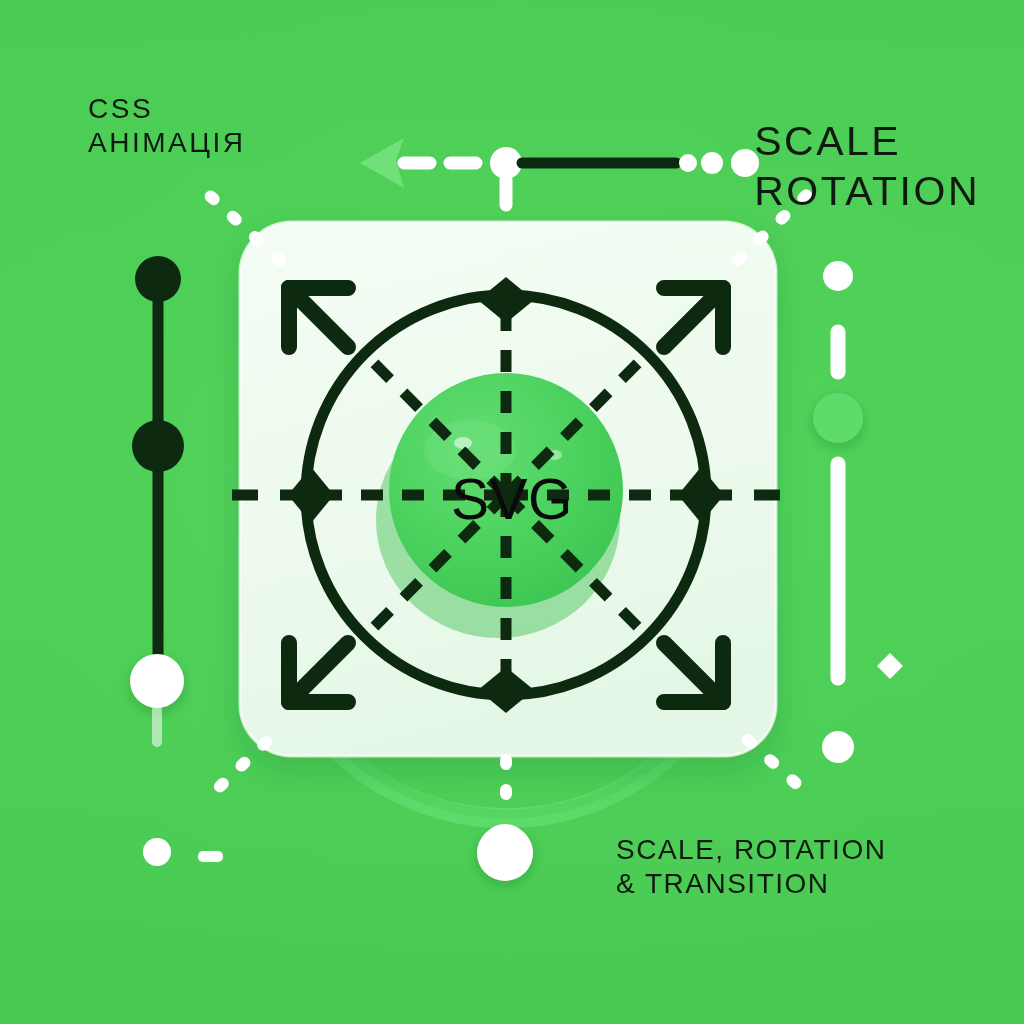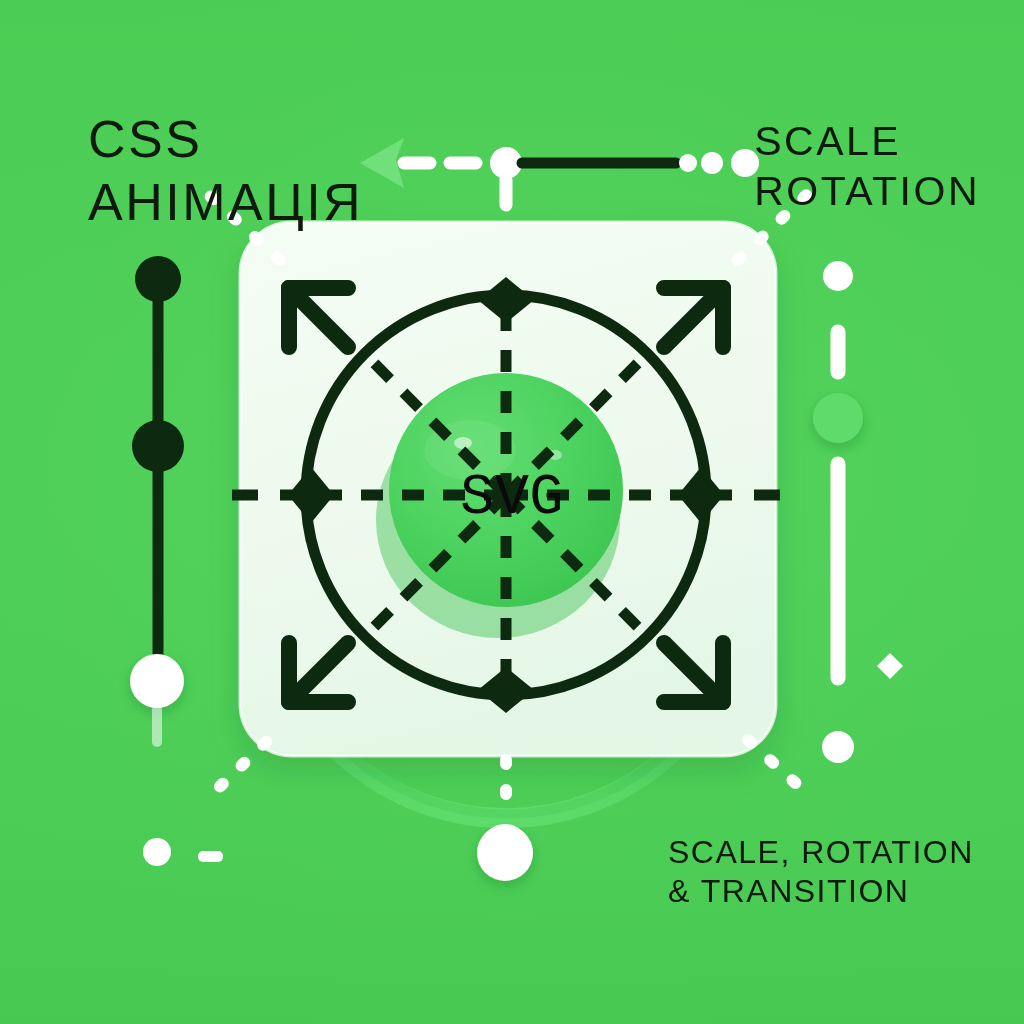--- a/index.html
+++ b/index.html
@@ -28,42 +28,42 @@
     font-family: "Liberation Sans", sans-serif;
     font-weight: 300;
     letter-spacing: 2.5px;
     line-height: 1.22;
     white-space: pre-line;
     text-transform: uppercase;
     -webkit-font-smoothing: antialiased;
   }
   #label-topleft {
     left: 88px;
-    top: 108px;
-    font-size: 52px;
+    top: 92px;
+    font-size: 28px;
   }
   #label-topright {
     right: 44px;
     top: 116px;
     text-align: left;
     font-size: 41px;
   }
   #label-bottomright {
-    left: 668px;
+    left: 616px;
     top: 833px;
-    font-size: 32px;
+    font-size: 28px;
     letter-spacing: 1.5px;
   }
   #center-label {
     position: absolute;
     left: 0;
     top: 466px;
     width: 1024px;
     text-align: center;
-    font-family: Liberation Mono, monospace;
+    font-family: Liberation Sans, sans-serif;
     font-size: 57px;
     color: #0a0a0a;
     letter-spacing: 0.5px;
     font-weight: 400;
   }
 </style>
 </head>
 <body>
 
 <div id="stage">

